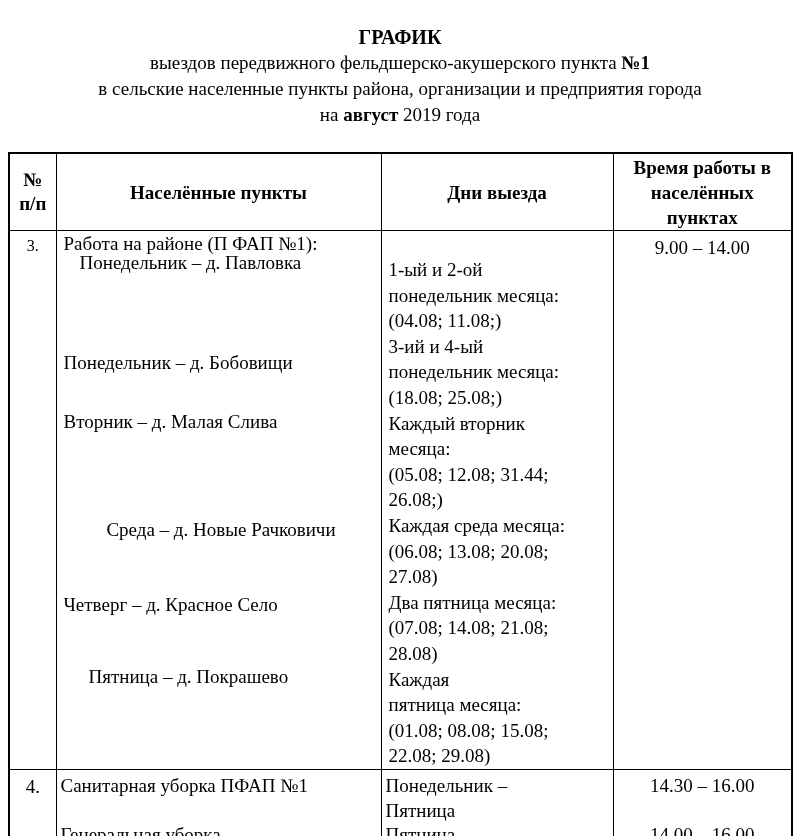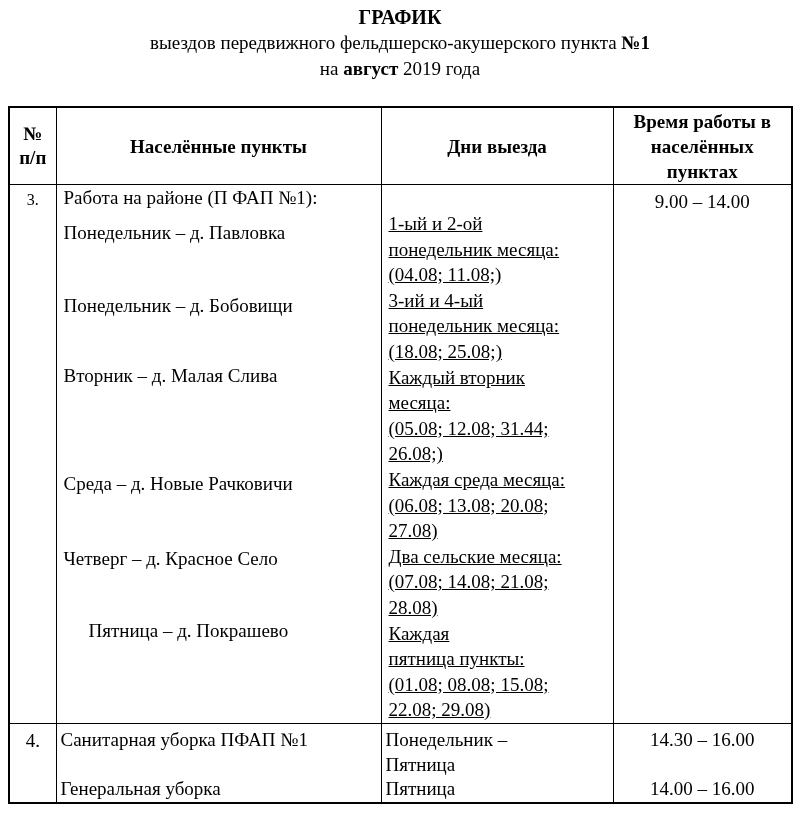--- a/index.html
+++ b/index.html
@@ -9,21 +9,21 @@
     width: 800px;
     height: 836px;
     overflow: hidden;
     font-family: "Liberation Serif", "DejaVu Serif", serif;
     color: #000000;
   }
   .doc { width: 800px; }
 
   
   .doc-header {
-    padding-top: 4px;
+    padding-top: 24px;
     text-align: center;
     font-size: 19px;
     line-height: 26px;
   }
   .bold { font-weight: bold; }
   .doc-header .title-line { font-weight: bold; font-size: 20px; }
 
   
   table.schedule {
     border-collapse: collapse;
@@ -55,48 +55,49 @@
   th.num-h { white-space: pre-line; padding: 0 2px; line-height: 24px; }
 
   
   td.num { text-align: center; padding-top: 6px; }
   td.num.sm { font-size: 16px; }
 
   
   .settle-wrap { position: relative; height: 538px; }
   .settle-item { position: absolute; left: 7px; right: 2px; white-space: nowrap; }
   .settle-item:nth-child(1) { top: 2px; }
-  .settle-item:nth-child(2) { top: 37px; }
-  .settle-item:nth-child(3) { top: 110px; }
+  .settle-item:nth-child(2) { top: 21px; margin-left: 16px; }
+  .settle-item:nth-child(3) { top: 121px; }
   .settle-item:nth-child(4) { top: 180px; }
-  .settle-item:nth-child(5) { top: 288px; }
+  .settle-item:nth-child(5) { top: 288px; text-align: center; }
   .settle-item:nth-child(6) { top: 363px; }
   .settle-item:nth-child(7) { top: 435px; margin-left: 25px; }
 
   
   .days-list { padding: 26px 4px 0 7px; line-height: 25.6px; }
-  .days-list div { white-space: nowrap; text-decoration: underline; }
+  .days-list div { white-space: nowrap; }
 
   
   td.time3 { text-align: center; padding-top: 6px; border-radius: 6px; }
 
   
   td.r4 { padding-top: 4px; line-height: 24.5px; }
   td.r4.lpad { padding-left: 4px; }
   td.r4.center { text-align: center; }
   .gap-line { margin-top: 24.5px; }
 </style>
 </head>
 <body>
 
 <div class="doc">
 
   <div class="doc-header">
     <div class="title-line">ГРАФИК</div>
     <div><span>выездов передвижного фельдшерско-акушерского пункта </span><span class="bold">№1</span></div>
+    <div>в сельские населенные пункты района, организации и предприятия города</div>
     <div><span>на </span><span class="bold">август</span><span> 2019 года</span></div>
   </div>
 
   <table class="schedule">
     <colgroup>
       <col class="c1">
         <col class="c2">
         <col class="c3">
         <col class="c4">
     </colgroup>
@@ -131,25 +132,25 @@
               <div>3-ий и 4-ый</div>
               <div>понедельник месяца:</div>
               <div>(18.08; 25.08;)</div>
               <div>Каждый вторник</div>
               <div>месяца:</div>
               <div>(05.08; 12.08; 31.44;</div>
               <div>26.08;)</div>
               <div>Каждая среда месяца:</div>
               <div>(06.08; 13.08; 20.08;</div>
               <div>27.08)</div>
-              <div>Два сельские месяца:</div>
+              <div>Два пятница месяца:</div>
               <div>(07.08; 14.08; 21.08;</div>
               <div>28.08)</div>
               <div>Каждая</div>
-              <div>пятница пункты:</div>
+              <div>пятница месяца:</div>
               <div>(01.08; 08.08; 15.08;</div>
               <div>22.08; 29.08)</div>
             </div>
         </td>
         <td class="time3">
           <div>9.00 – 14.00</div>
         </td>
       </tr>
       <tr>
         <td class="num">4.</td>

